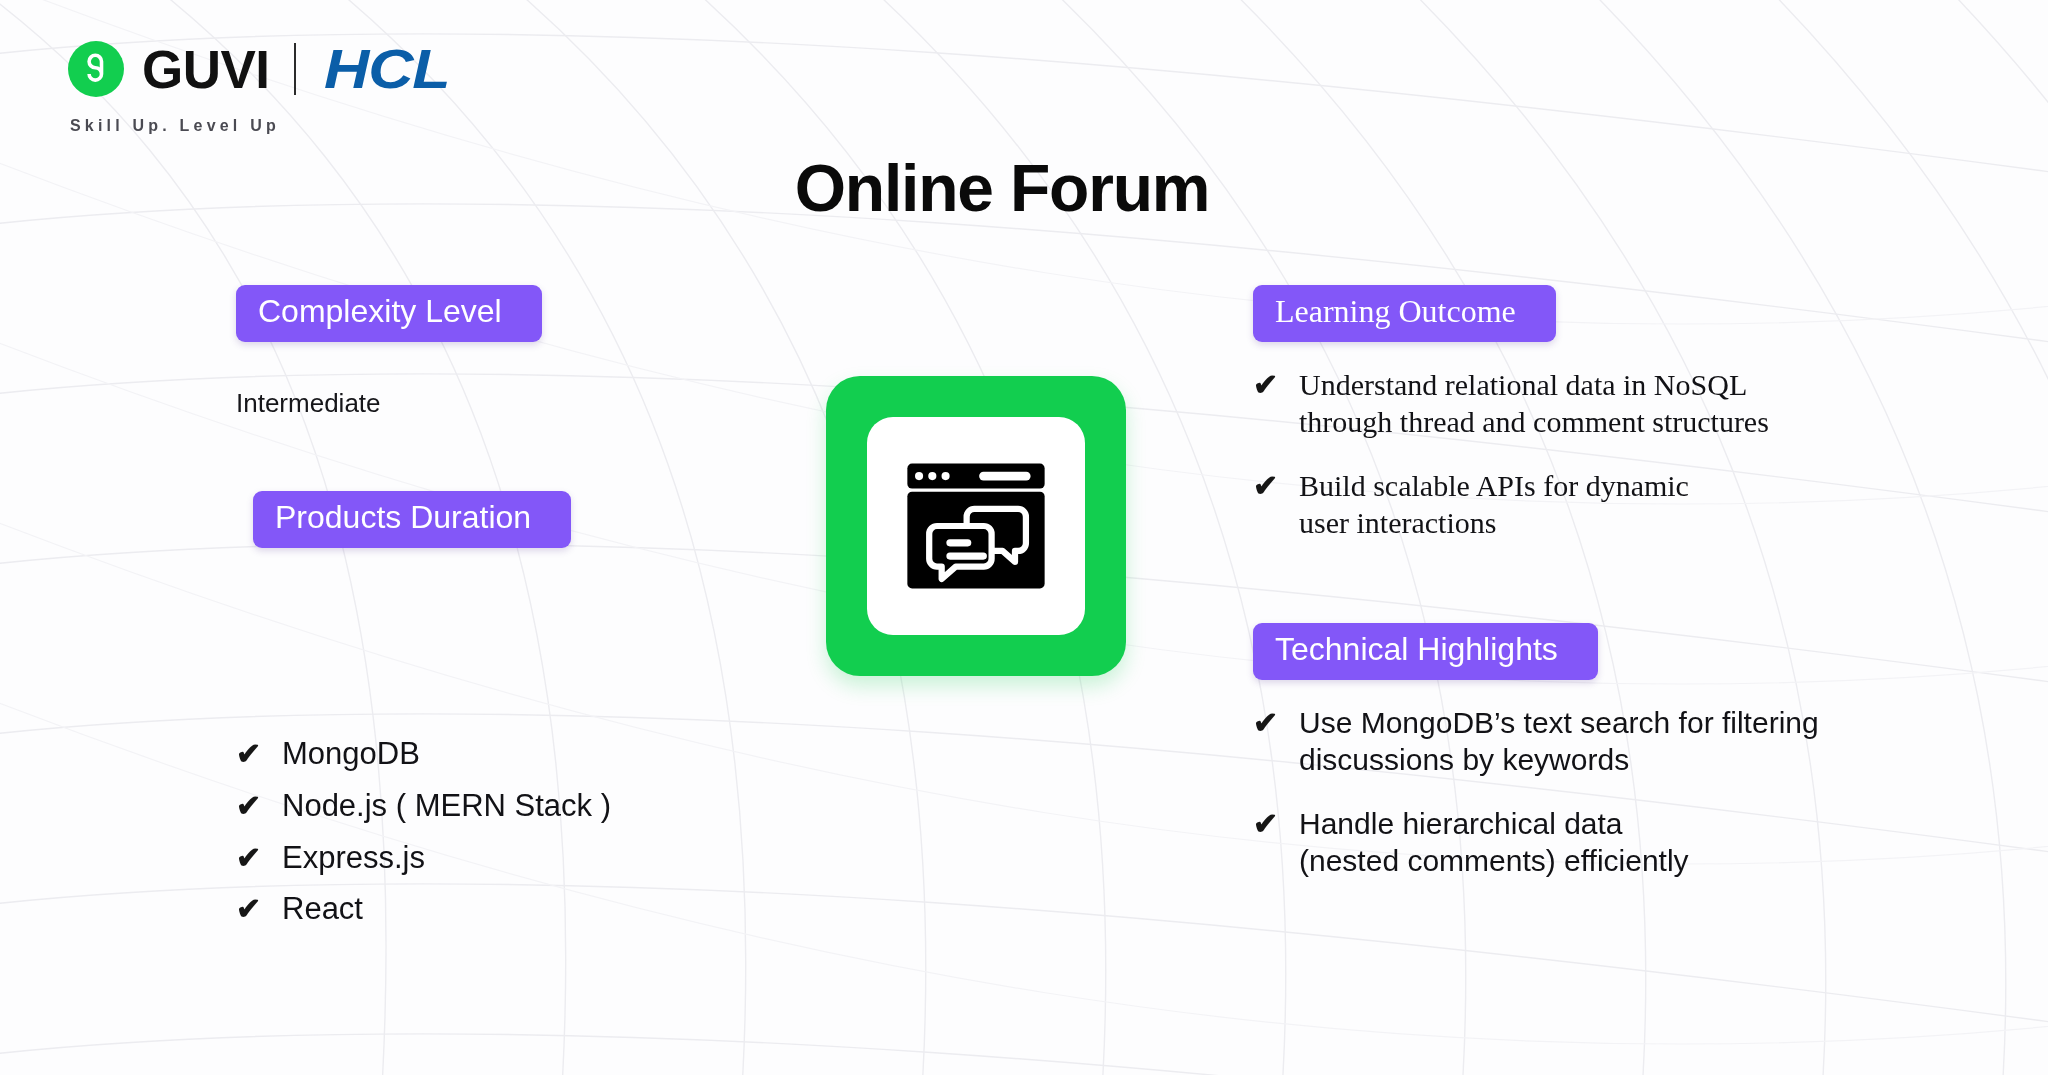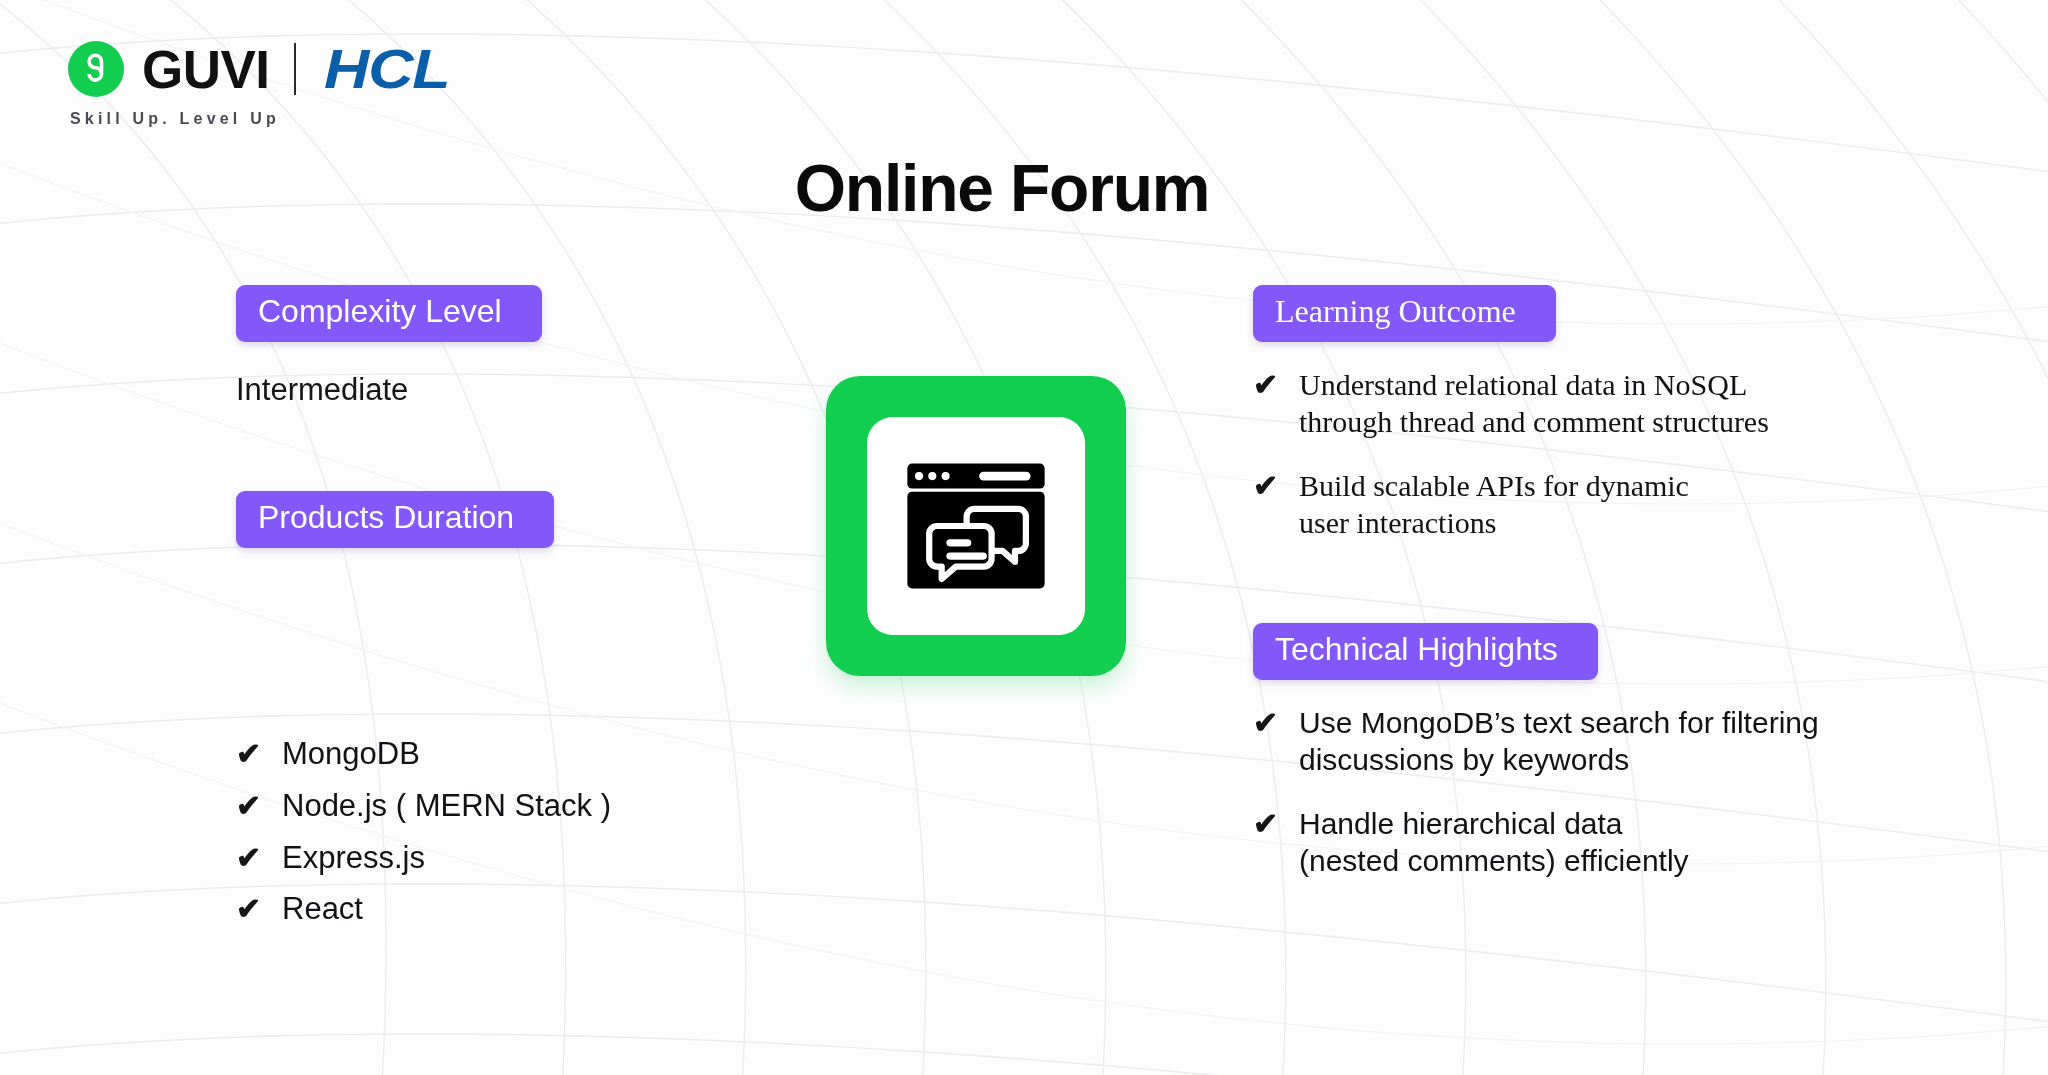--- a/index.html
+++ b/index.html
@@ -33,21 +33,21 @@
     pointer-events: none;
   }
 
   
   .brand {
     position: absolute;
     left: 68px;
     top: 38px;
     display: flex;
     flex-direction: column;
-    gap: 10px;
+    gap: 17px;
   }
   .brand-row {
     display: flex;
     align-items: center;
     gap: 18px;
     height: 62px;
   }
   .guvi-mark {
     width: 56px;
     height: 56px;
@@ -105,23 +105,23 @@
     background: #8357f8;
     color: #ffffff;
     font-size: 32px;
     border-radius: 9px;
     padding: 10px 40px 13px 22px;
     line-height: 1.05;
     white-space: nowrap;
     box-shadow: 0 3px 7px rgba(70,40,140,0.18);
   }
   .plain-value {
-    font-size: 31px;
+    font-size: 26px;
     color: #16161a;
-    margin-top: 30px;
+    margin-top: 46px;
     white-space: pre;
   }
   .bullets {
     list-style: none;
     margin-top: 22px;
   }
   .bullet {
     display: flex;
     align-items: flex-start;
     gap: 18px;
@@ -138,21 +138,21 @@
   .bullet-text {
     font-size: 30px;
     line-height: 1.25;
     color: #121216;
     white-space: pre-line;
   }
 
   
   .col-left { position: absolute; left: 236px; top: 285px; width: 640px; }
   .block-complexity { position: absolute; left: 0; top: 0; }
-  .block-duration   { position: absolute; left: 0; top: 206px; }
+  .block-duration   { position: absolute; left: 17px; top: 206px; }
   .block-stack      { position: absolute; left: 0; top: 420px; }
   .block-stack .bullets { margin-top: 30px; }
   .block-stack .bullet { margin-bottom: 13px; }
   .block-stack .bullet-text { font-size: 31px; }
 
   
   .col-right { position: absolute; left: 1253px; top: 285px; width: 700px; }
   .block-outcome    { position: absolute; left: 0; top: 0; font-family: Liberation Serif, serif; }
   .block-highlights { position: absolute; left: 0; top: 338px; }
   .block-outcome .bullets,

